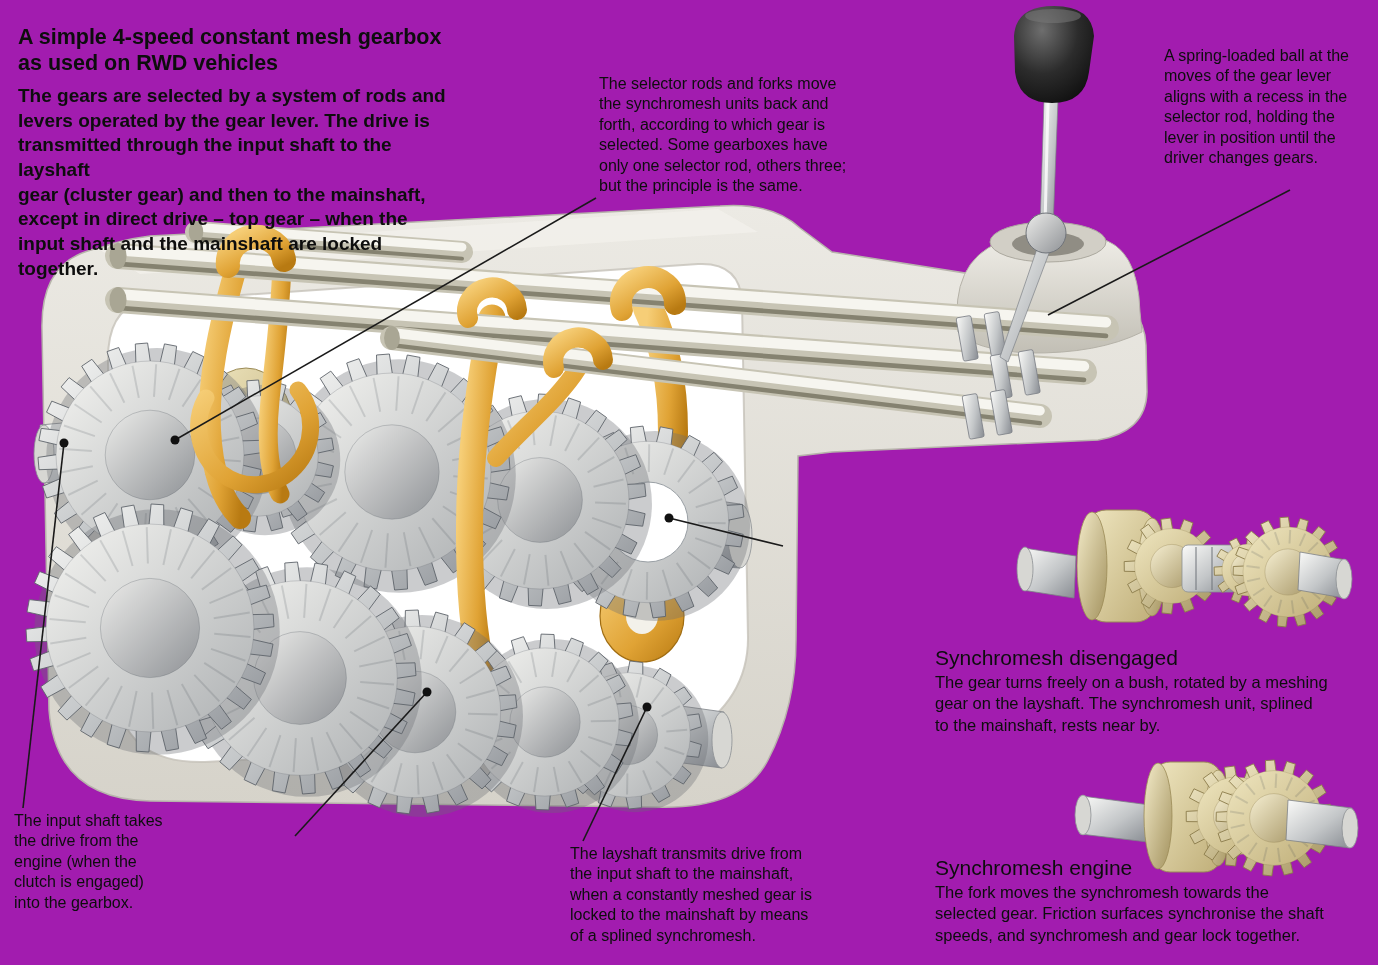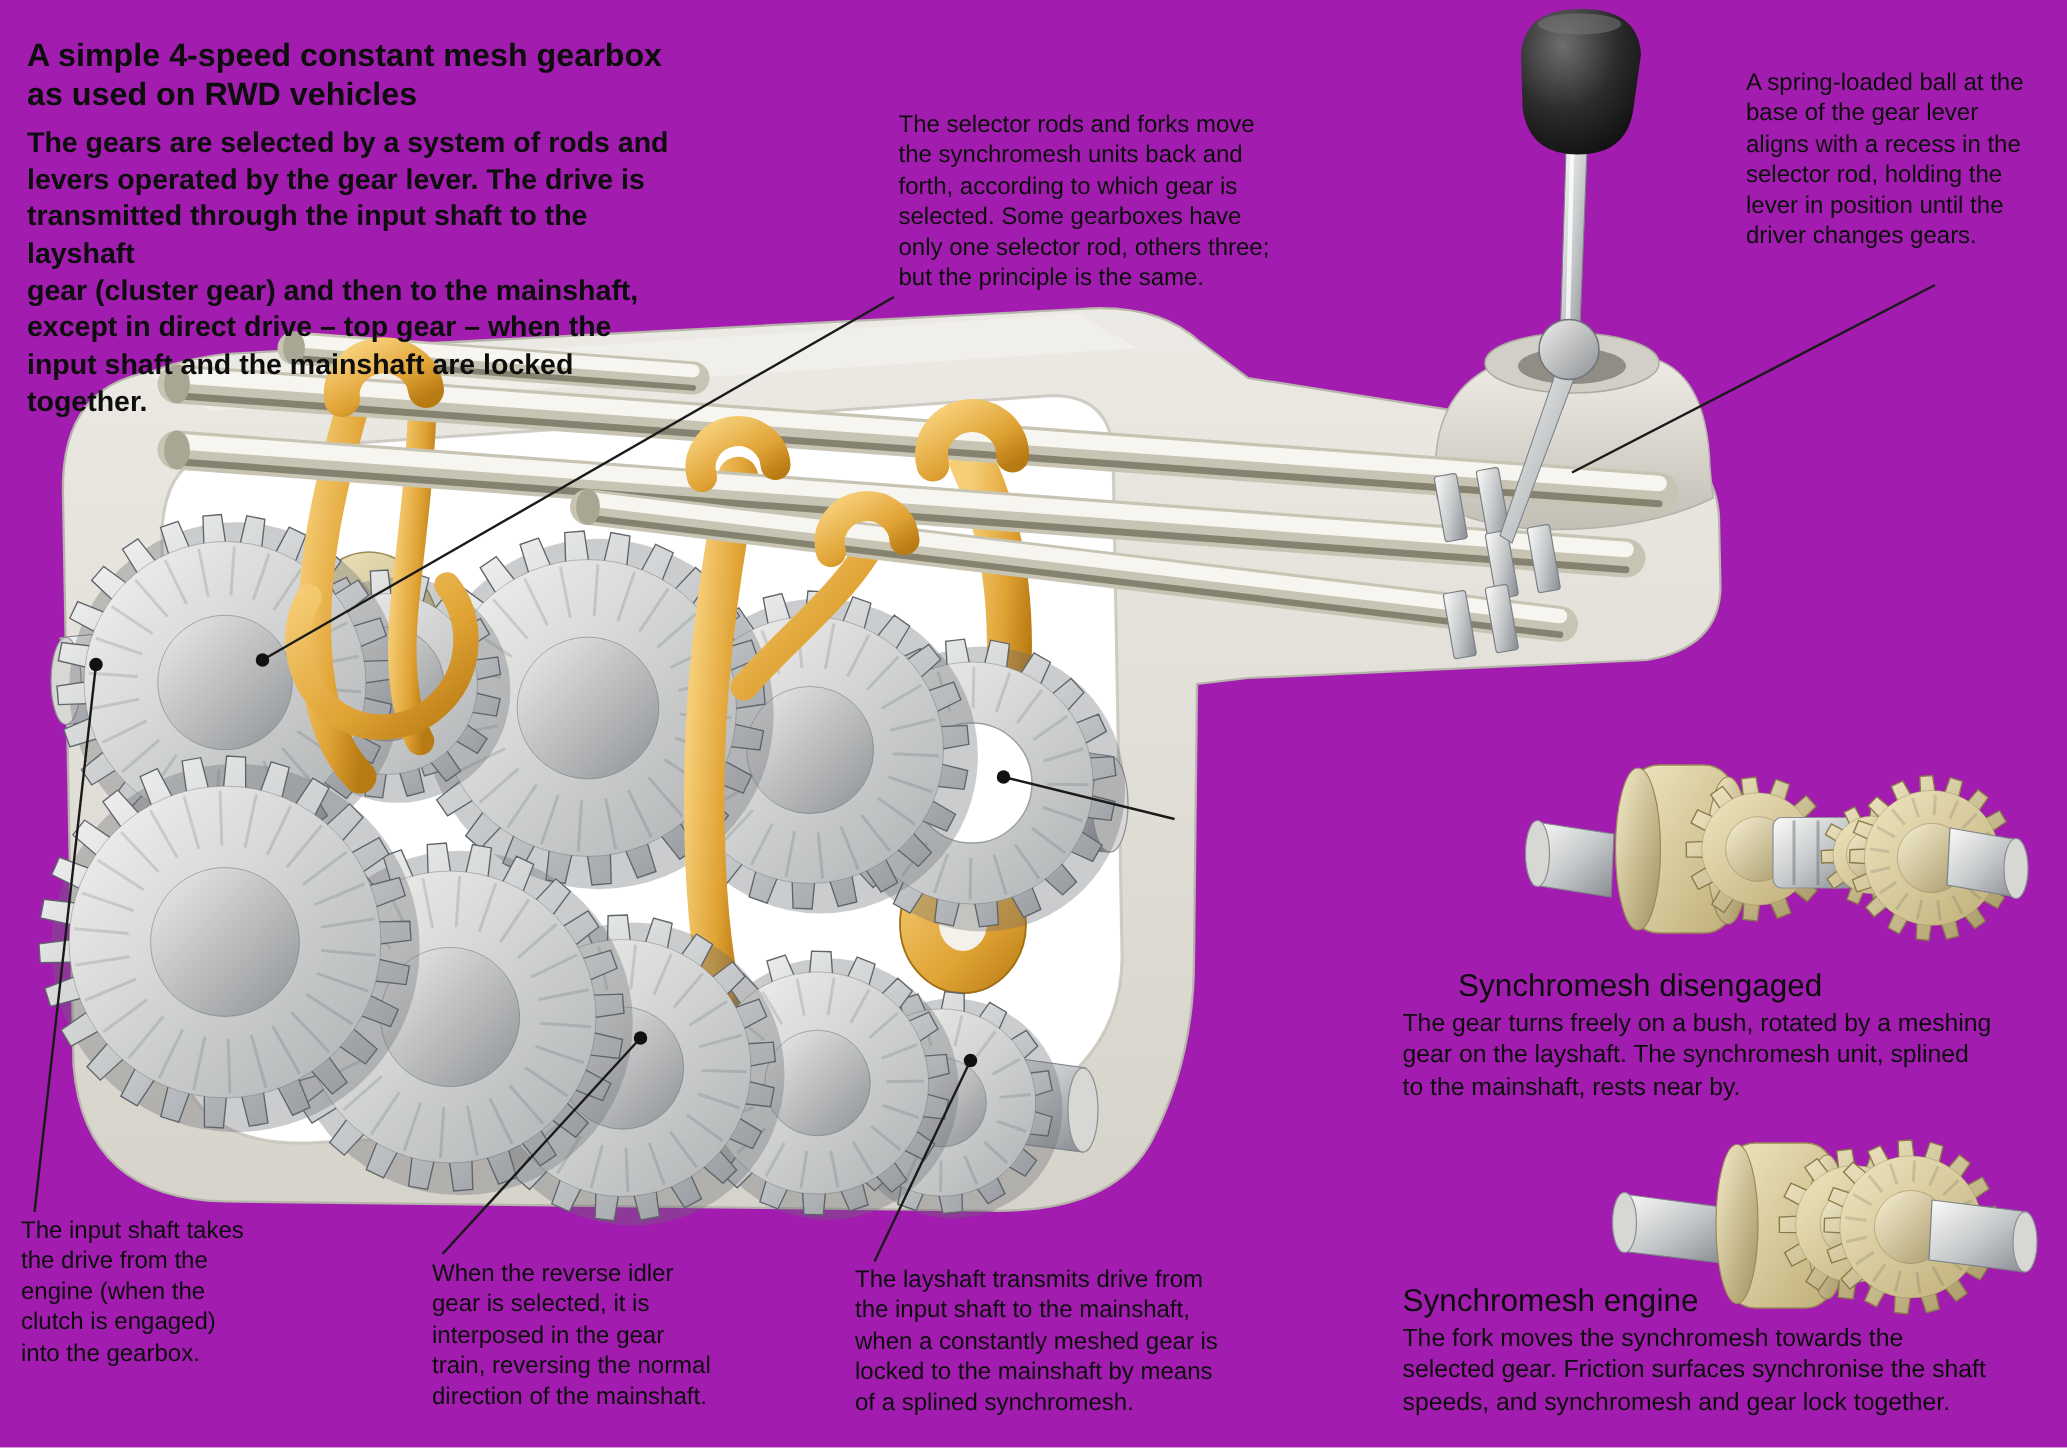--- a/index.html
+++ b/index.html
@@ -525,42 +525,37 @@
 except in direct drive – top gear – when the
 input shaft and the mainshaft are locked together.</div>
 
   <div class="txt" style="left:599px;top:74px;width:300px">The selector rods and forks move
 the synchromesh units back and
 forth, according to which gear is
 selected. Some gearboxes have
 only one selector rod, others three;
 but the principle is the same.</div>
   <div class="txt" style="left:1164px;top:46px;width:215px">A spring-loaded ball at the
-base of the gear lever
+moves of the gear lever
 aligns with a recess in the
 selector rod, holding the
 lever in position until the
 driver changes gears.</div>
   <div class="txt" style="left:14px;top:811px;width:185px">The input shaft takes
 the drive from the
 engine (when the
 clutch is engaged)
 into the gearbox.</div>
-  <div class="txt" style="left:288px;top:840px;width:215px">When the reverse idler
-gear is selected, it is
-interposed in the gear
-train, reversing the normal
-direction of the mainshaft.</div>
   <div class="txt" style="left:570px;top:844px;width:290px">The layshaft transmits drive from
 the input shaft to the mainshaft,
 when a constantly meshed gear is
 locked to the mainshaft by means
 of a splined synchromesh.</div>
 
-  <div class="txt sechead" style="left:972px;top:645px">Synchromesh disengaged</div>
+  <div class="txt sechead" style="left:935px;top:645px">Synchromesh disengaged</div>
   <div class="txt secbody" style="left:935px;top:672px;width:450px">The gear turns freely on a bush, rotated by a meshing
 gear on the layshaft. The synchromesh unit, splined
 to the mainshaft, rests near by.</div>
   <div class="txt sechead" style="left:935px;top:855px">Synchromesh engine</div>
   <div class="txt secbody" style="left:935px;top:882px;width:455px">The fork moves the synchromesh towards the
 selected gear. Friction surfaces synchronise the shaft
 speeds, and synchromesh and gear lock together.</div>
 </div>
 
 </body></html>

